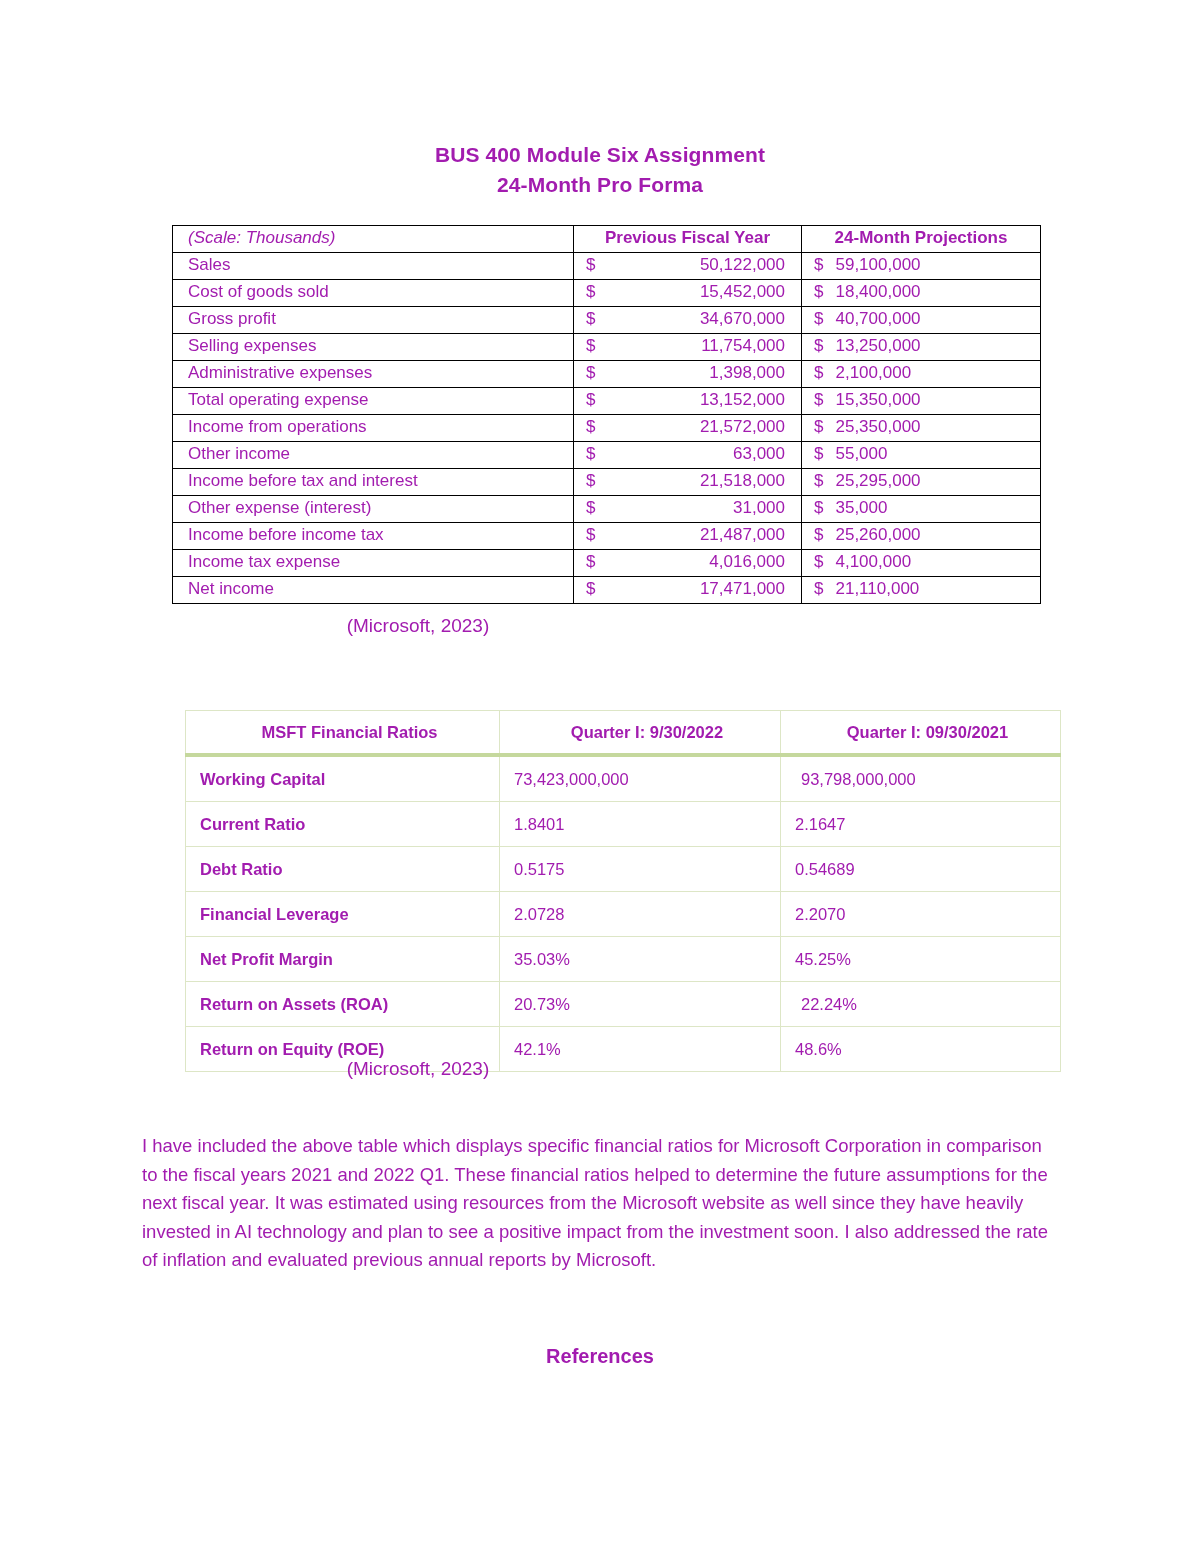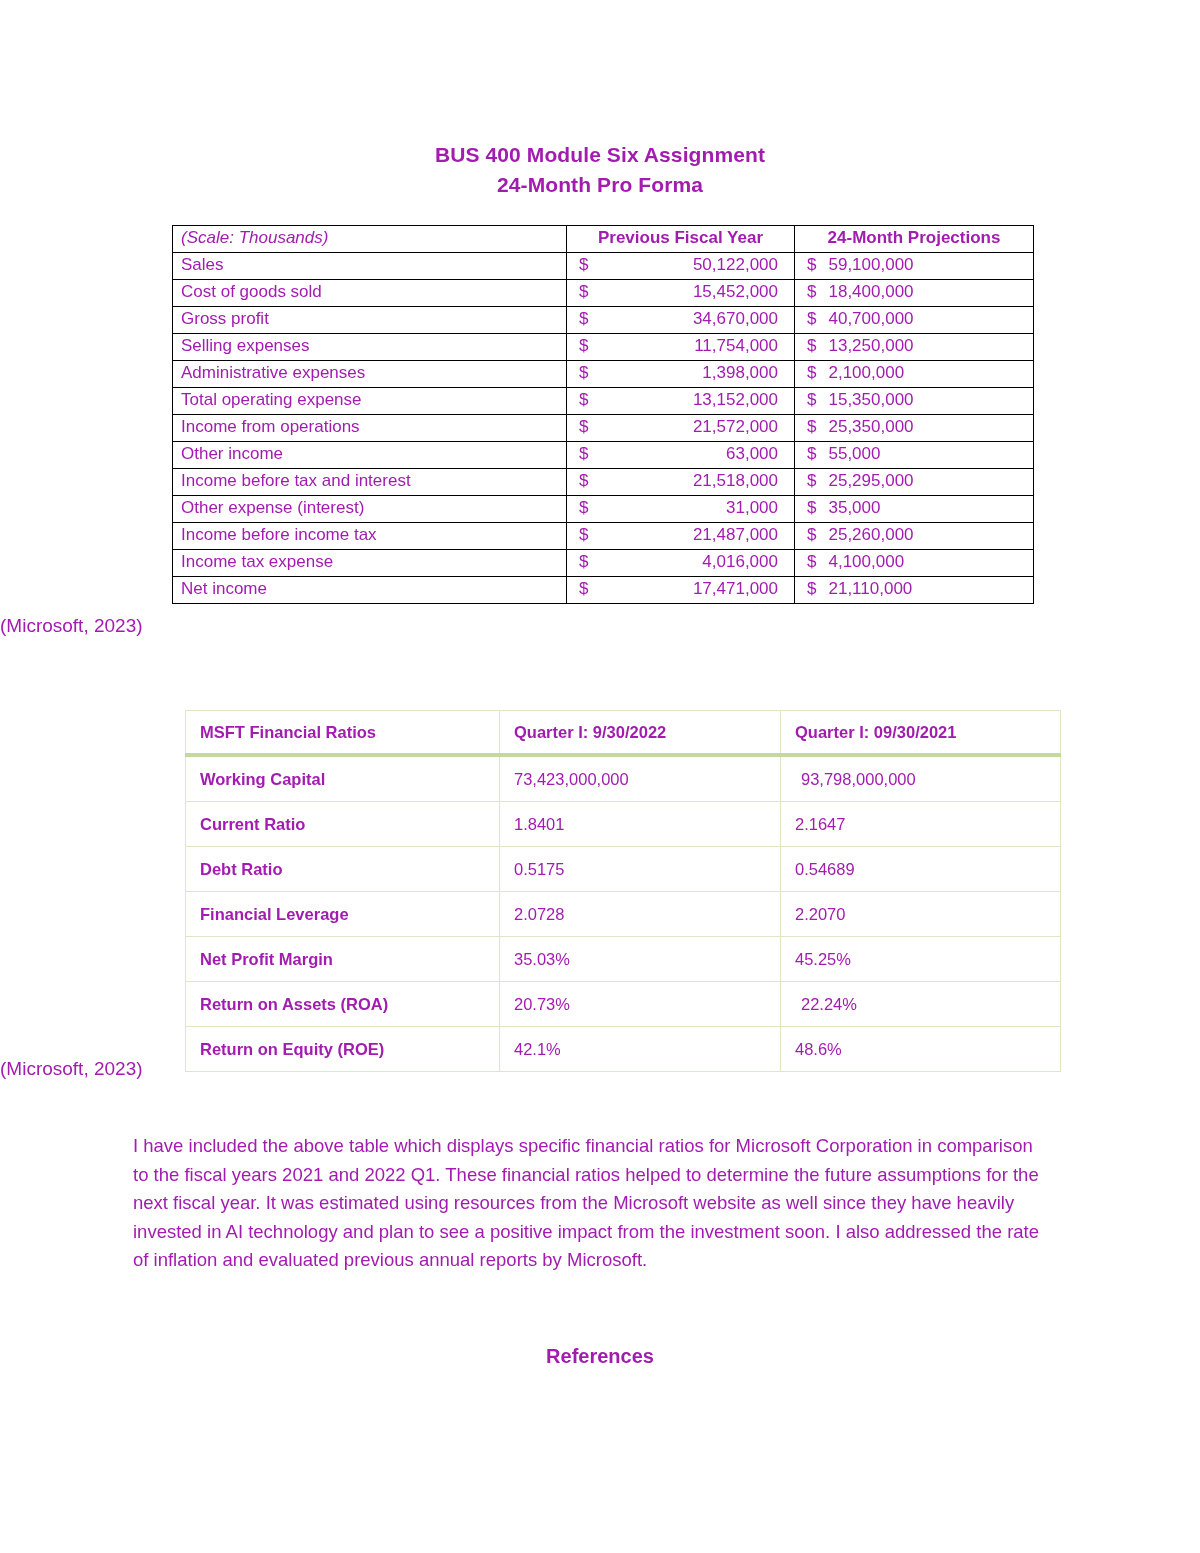--- a/index.html
+++ b/index.html
@@ -40,21 +40,21 @@
     table-layout: fixed;
     font-size: 17px;
   }
   #proforma-table td {
     border: 1.6px solid #000000;
     height: 21px;
     padding: 2px 0 3px 0;
     vertical-align: middle;
     line-height: 1.08;
   }
-  #proforma-table .c-label { width: 385px; padding-left: 8px; }
+  #proforma-table .c-label { width: 385px; padding-left: 15px; }
   #proforma-table .c-prev  { width: 227px; }
   #proforma-table .c-proj  { width: 238px; }
 
   #proforma-table thead td {
     font-weight: bold;
     text-align: center;
   }
   #proforma-table thead td.c-label {
     font-weight: normal;
     font-style: italic;
@@ -70,21 +70,21 @@
     display: flex;
     justify-content: flex-start;
     padding: 0 0 0 12px;
   }
   .money-proj .amt { margin-left: 12px; }
 
   
   .citation {
     position: absolute;
     font-size: 19px;
-    text-align: left;
+    text-align: center;
     width: 968px;
     left: 0;
     padding-right: 132px;
     box-sizing: border-box;
   }
   #citation-1 { top: 615px; }
   #citation-2 { top: 1058px; }
 
   #assumptions-heading {
     position: absolute;
@@ -112,27 +112,28 @@
     padding: 4px 0 4px 14px;
     vertical-align: middle;
   }
   #ratios-table .r-name  { width: 299px; font-weight: bold; }
   #ratios-table .r-q2022 { width: 266px; }
   #ratios-table .r-q2021 { width: 265px; }
   #ratios-table thead td {
     font-weight: bold;
     height: 34px;
     border-bottom: 4px solid #c5d89d;
+    text-align: center;
   }
   #ratios-table tbody td.val-indent { padding-left: 20px; }
 
   
   #body-paragraph {
     position: absolute;
-    left: 133px;
+    left: 142px;
     top: 1132px;
     width: 908px;
     font-size: 18.5px;
     line-height: 28.5px;
     text-align: left;
   }
 
   #references-heading {
     position: absolute;
     left: 0;

